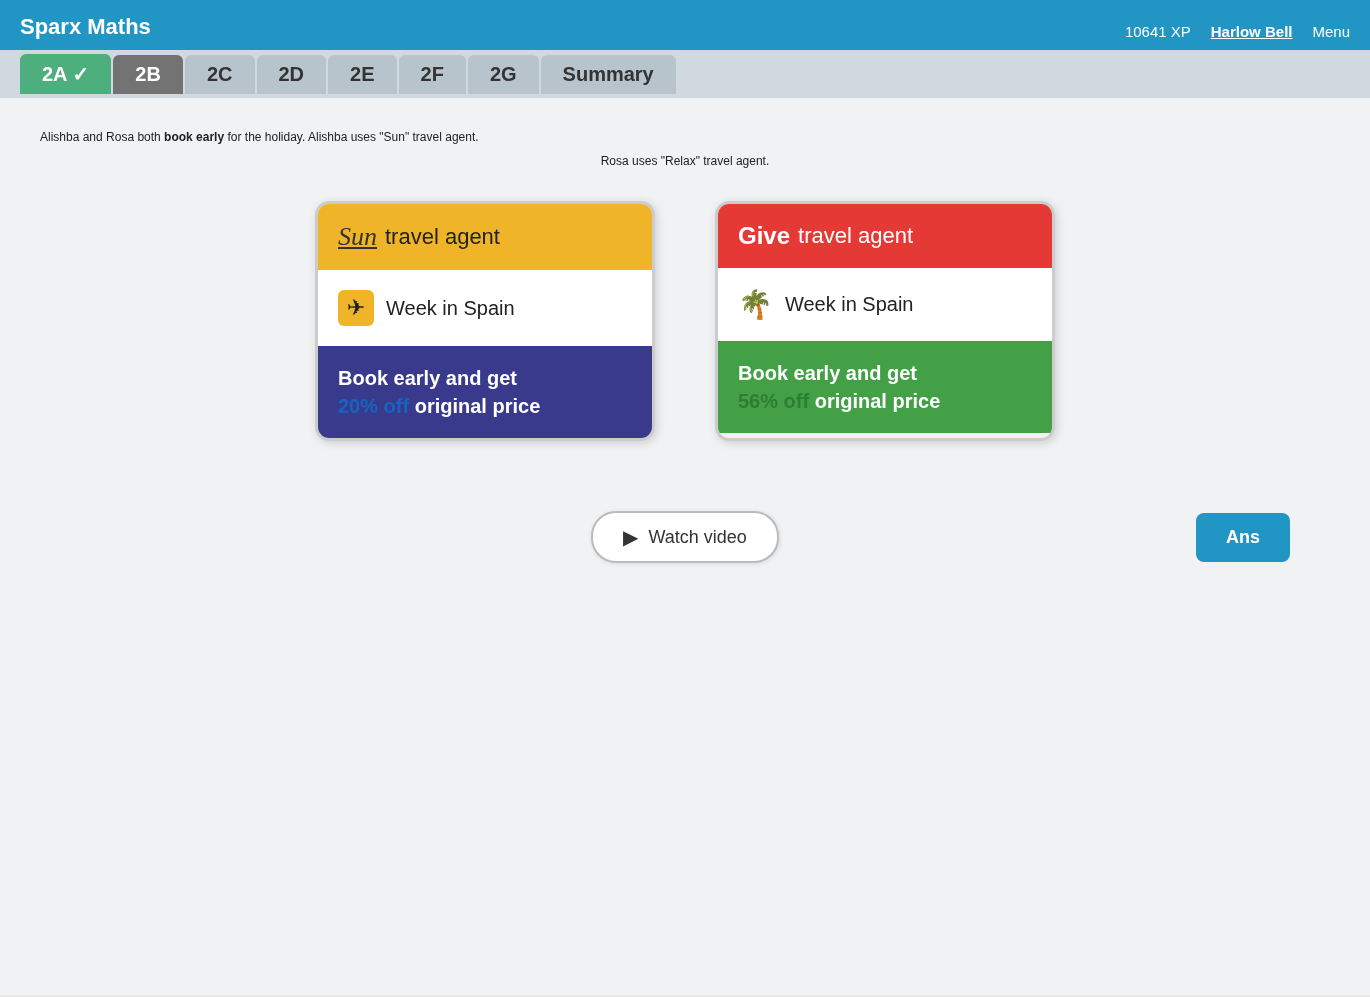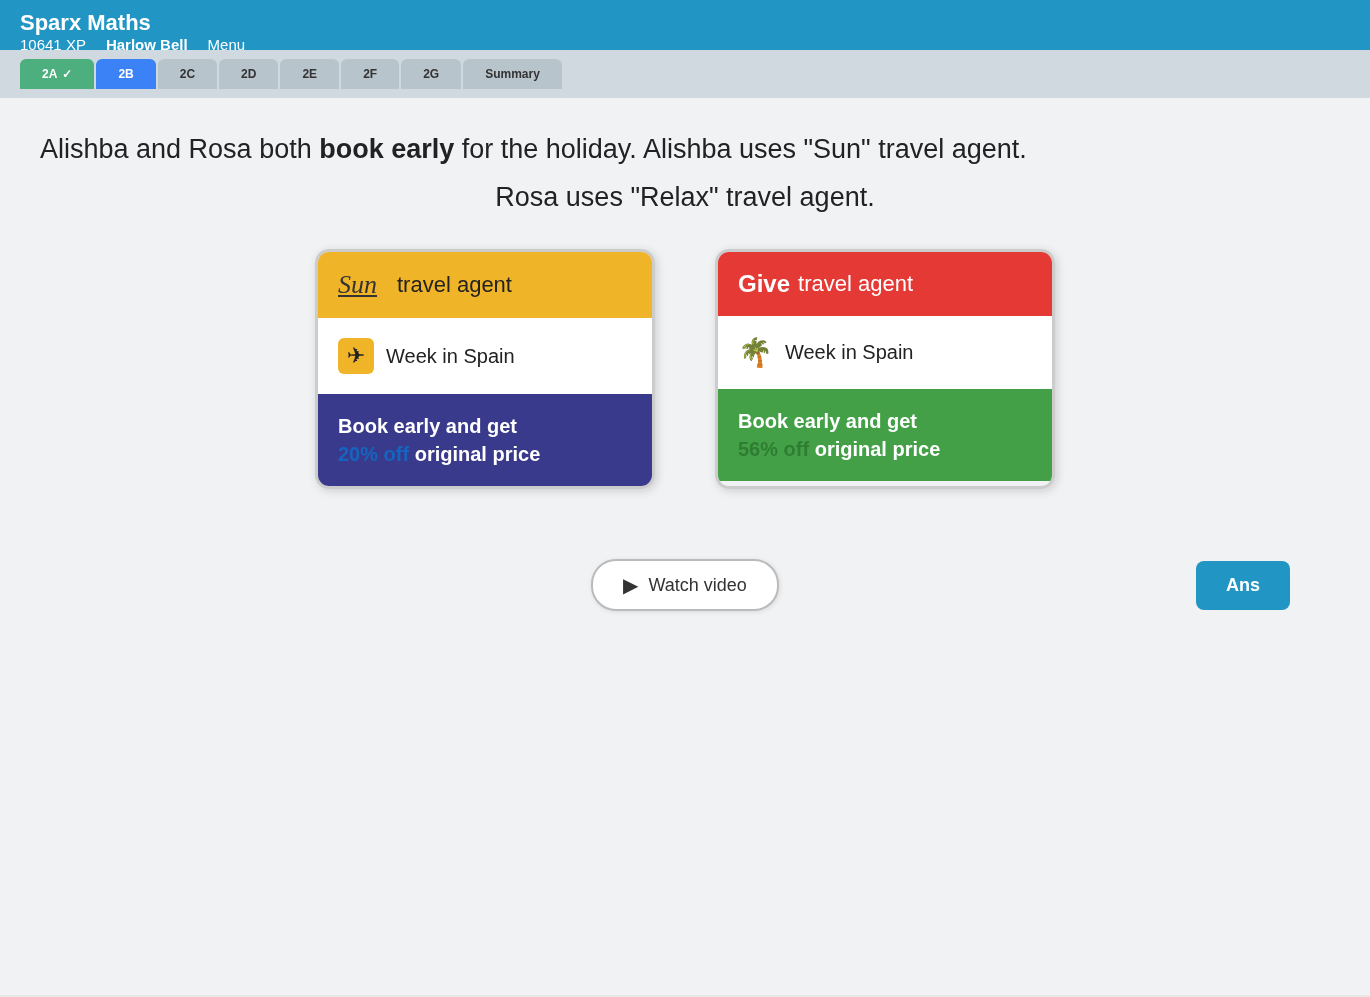--- a/index.html
+++ b/index.html
@@ -9,61 +9,60 @@
       width: 1370px;
       min-height: 997px;
       overflow: hidden;
     }
 
     
     .top-bar {
       background: #2196c4;
       padding: 10px 20px;
       display: flex;
-      align-items: flex-start;
+      align-items: flex-end;
       justify-content: space-between;
       height: 50px;
-      flex-direction: column;
     }
     .top-bar-left {
       color: white;
       font-size: 22px;
       font-weight: bold;
     }
     .top-bar-right {
       display: flex;
       align-items: center;
       gap: 20px;
       color: white;
       font-size: 15px;
     }
     .top-bar-xp { color: white; }
-    .top-bar-name { color: white; font-weight: bold; }
+    .top-bar-name { color: white; font-weight: bold; text-decoration: underline; }
     .top-bar-menu { color: white; }
 
     
     .tab-nav {
       background: #d0d8e0;
       display: flex;
       align-items: center;
       padding: 0 20px;
       height: 48px;
       gap: 2px;
     }
     .tab {
       padding: 8px 22px;
       border-radius: 6px 6px 0 0;
-      font-size: 12px;
+      font-size: 20px;
       font-weight: bold;
       cursor: pointer;
       color: #333;
       background: #b8c4cc;
     }
     .tab.active {
-      background: #3b82f6;
+      background: #737373;
       color: white;
     }
     .tab.completed {
       background: #4caf7d;
       color: white;
       display: flex;
       align-items: center;
       gap: 5px;
     }
     .tab.summary {
@@ -73,21 +72,21 @@
 
     
     .main-content {
       background: #f0f2f4;
       min-height: 897px;
       padding: 30px 40px;
     }
 
     
     .problem-text {
-      font-size: 27px;
+      font-size: 12px;
       color: #222;
       line-height: 1.6;
       margin-bottom: 30px;
     }
     .problem-text strong {
       font-weight: bold;
     }
     .problem-text .center-lines {
       text-align: center;
       margin-top: 5px;
@@ -120,21 +119,21 @@
     }
 
     
     .sun-card .card-header {
       background: #f0b429;
       padding: 18px 20px;
       font-size: 22px;
       color: #222;
       display: flex;
       align-items: center;
-      gap: 20px;
+      gap: 8px;
     }
     .sun-card .card-header .brand-name {
       font-family: 'Georgia', serif;
       font-style: italic;
       font-size: 26px;
       color: #333;
       text-decoration: underline;
     }
     .sun-card .card-body {
       background: white;

